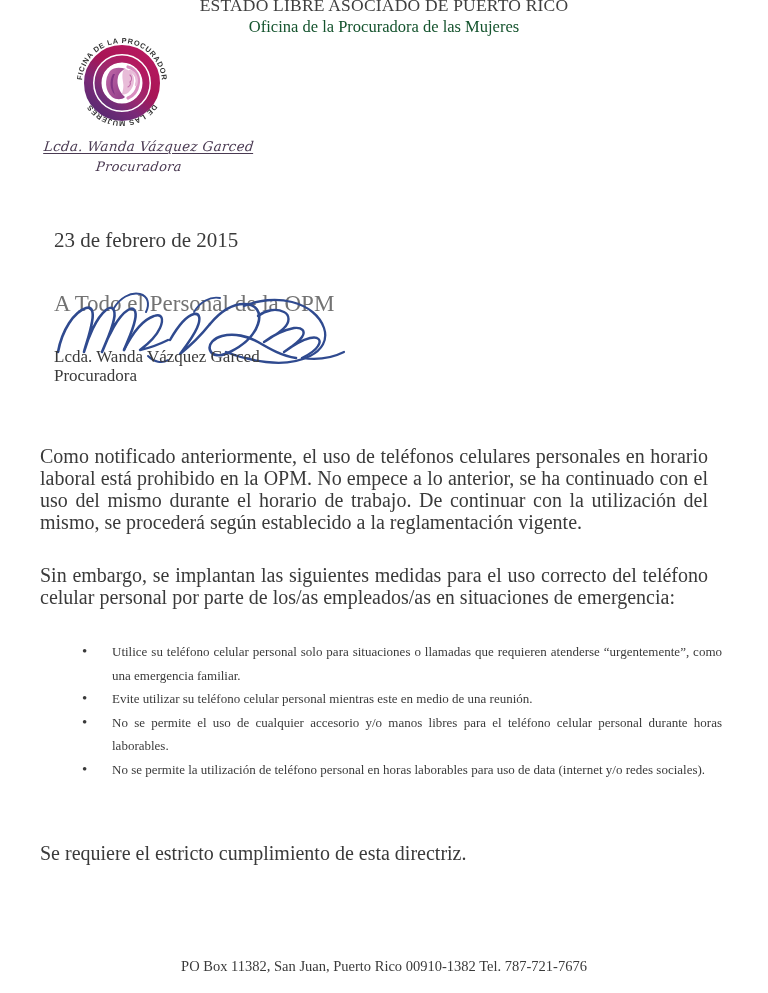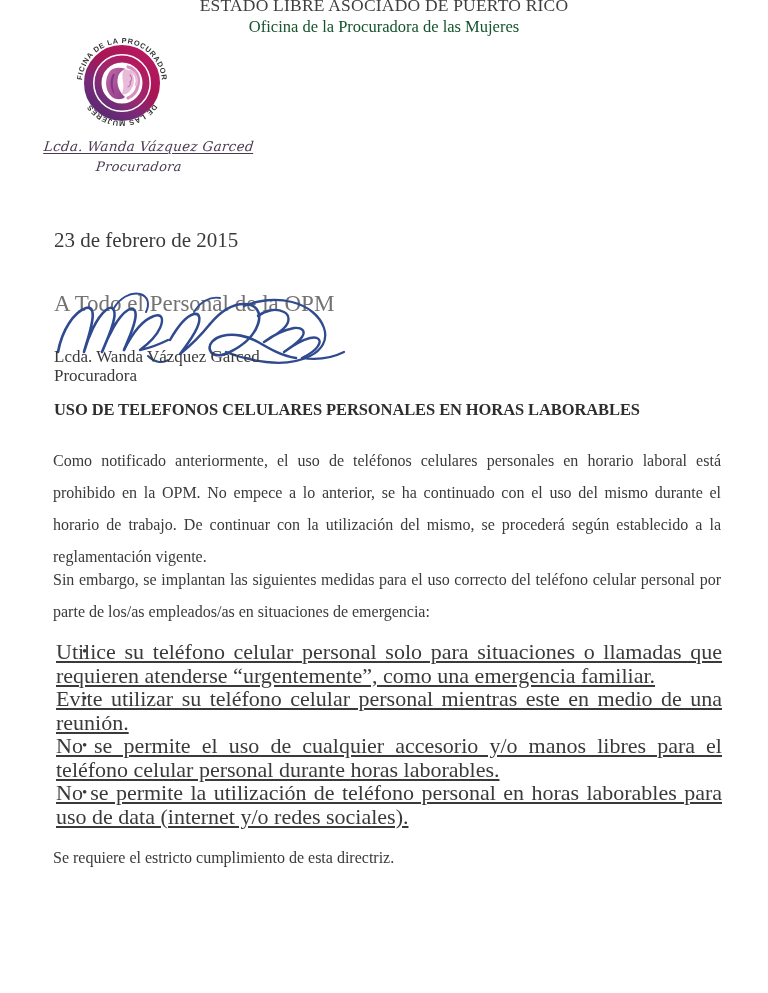--- a/index.html
+++ b/index.html
@@ -130,24 +130,24 @@
     width: 668px;
     font-size: 16.5px;
     font-weight: bold;
     color: #2e2e2e;
     letter-spacing: -0.1px;
     white-space: nowrap;
   }
 
   .para {
     position: absolute;
-    left: 53px;
+    left: 40px;
     width: 668px;
-    font-size: 16px;
-    line-height: 32px;
+    font-size: 20px;
+    line-height: 22px;
     text-align: justify;
     text-justify: inter-word;
     color: #3a3a3a;
   }
   .para-1 { top: 445px; }
   .para-2 { top: 564px; }
   .para-closing {
     top: 842px;
     text-align: left;
   }
@@ -157,27 +157,26 @@
     left: 0;
     top: 640px;
     width: 768px;
     margin: 0;
     padding: 0;
     list-style: none;
   }
   .bullet-item {
     position: relative;
     margin: 0 0 0 0;
-    padding: 0 46px 0 56px;
-    font-size: 22px;
+    padding: 0 46px 0 112px;
+    font-size: 13px;
     line-height: 23.5px;
     text-align: justify;
     text-justify: inter-word;
     color: #3a3a3a;
-    text-decoration: underline;
   }
   .bullet-item::before {
     content: "\2022";
     position: absolute;
     left: 82px;
     top: 0;
     font-size: 15px;
     line-height: 23.5px;
     color: #3a3a3a;
   }
@@ -273,21 +272,20 @@
         <path d="M 70 22 C 76 12 86 6 96 8 C 104 10 106 18 102 26" stroke-width="2"></path>
         <path d="M 150 26 C 156 16 166 10 176 12" stroke-width="1.9"></path>
         <path d="M 258 72 C 272 74 288 72 300 66" stroke-width="2.2"></path>
       </g>
     </svg>
   </div>
 
   <div class="signer-name">Lcda. Wanda Vázquez Garced</div>
   <div class="signer-title">Procuradora</div>
 
-  <div class="subject-heading">USO DE TELEFONOS CELULARES PERSONALES EN HORAS LABORABLES</div>
 
   <div class="para para-1">Como notificado anteriormente, el uso de teléfonos celulares personales en horario laboral está prohibido en la OPM.  No empece a lo anterior, se ha continuado con el uso del mismo durante el horario de trabajo.  De continuar con la utilización del mismo, se procederá según establecido a la reglamentación vigente.</div>
   <div class="para para-2">Sin embargo, se implantan las siguientes medidas para el uso correcto del teléfono celular personal por parte de los/as empleados/as en situaciones de emergencia:</div>
 
   <ul class="bullet-list">
     <li class="bullet-item">
       <span>Utilice su teléfono celular personal solo para situaciones o llamadas que requieren atenderse “urgentemente”, como una emergencia familiar.</span><b></b><span></span>
     </li>
     <li class="bullet-item">
       <span>Evite utilizar su teléfono celular personal mientras este en medio de una reunión.</span><b></b><span></span>
@@ -295,14 +293,15 @@
     <li class="bullet-item">
       <span>No se permite el uso de cualquier accesorio y/o manos libres para el teléfono celular personal durante horas laborables.</span><b></b><span></span>
     </li>
     <li class="bullet-item">
       <span>No se permite la utilización de teléfono personal en horas laborables para uso de data (internet y/o redes sociales).</span><b></b><span></span>
     </li>
   </ul>
 
   <div class="para para-closing">Se requiere el estricto cumplimiento de esta directriz.</div>
 
+  <div class="footer">PO Box 11382, San Juan, Puerto Rico 00910-1382 Tel. 787-721-7676</div>
 
 </div>
 
 </body></html>

